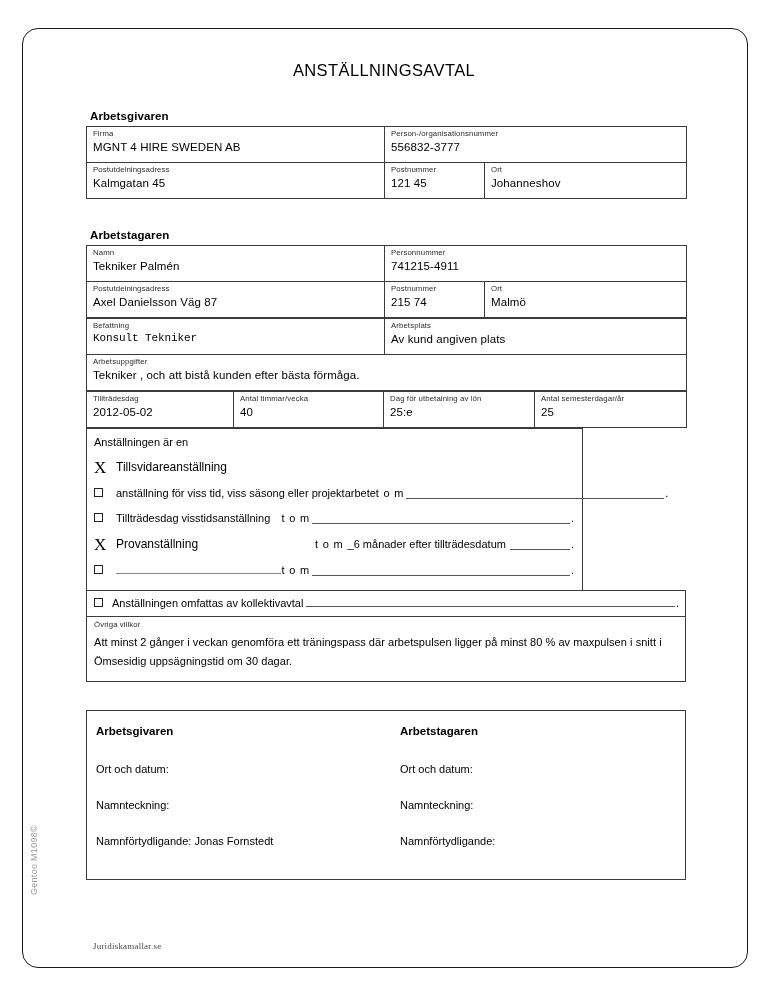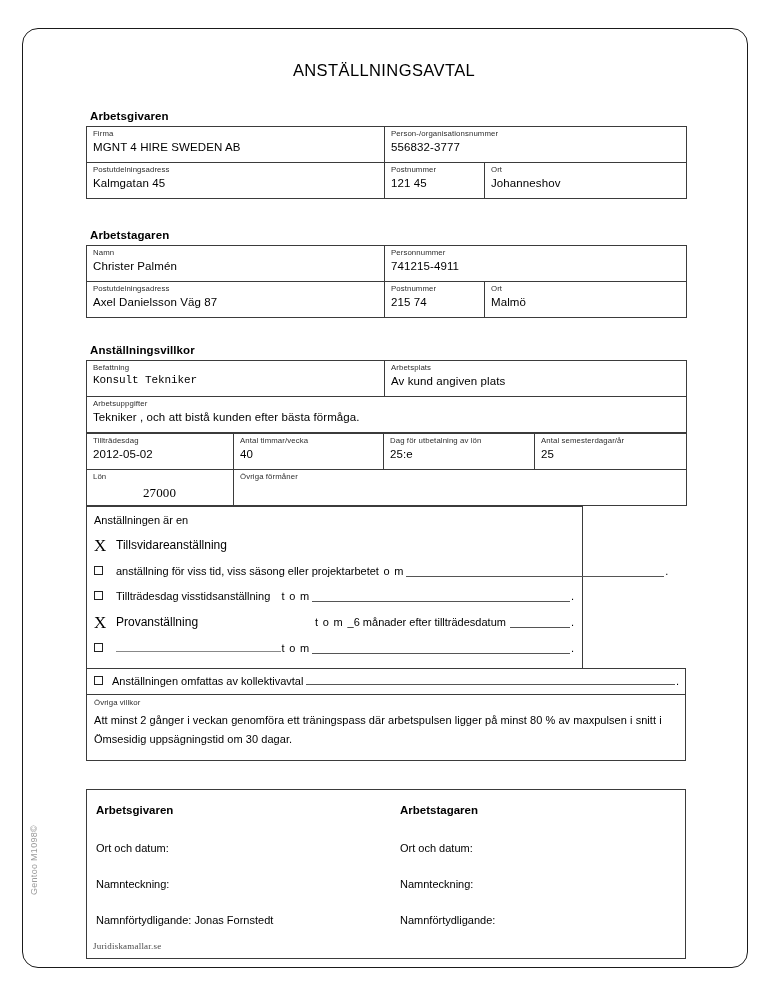--- a/index.html
+++ b/index.html
@@ -302,21 +302,21 @@
     <table class="block">
       <colgroup>
           <col style="width:298px">
           <col style="width:100px">
           <col style="width:202px">
         </colgroup>
       <tbody>
         <tr>
           <td>
             <span class="lbl">Namn</span>
-            <span class="val">Christer Palmén</span>
+            <span class="val">Tekniker Palmén</span>
           </td>
           <td colspan="2">
             <span class="lbl">Personnummer</span>
             <span class="val">741215-4911</span>
           </td>
         </tr>
         <tr>
           <td>
             <span class="lbl">Postutdelningsadress</span>
             <span class="val">Axel Danielsson Väg 87</span>
@@ -326,21 +326,20 @@
             <span class="val">215 74</span>
           </td>
           <td>
             <span class="lbl">Ort</span>
             <span class="val">Malmö</span>
           </td>
         </tr>
       </tbody>
     </table>
 
-    <div class="section-head tight">Anställningsvillkor</div>
     <table class="block">
       <colgroup>
           <col style="width:298px">
           <col style="width:150px">
           <col style="width:151px">
           <col style="width:1px">
         </colgroup>
       <tbody>
         <tr>
           <td>
@@ -378,30 +377,20 @@
             <span class="lbl">Antal timmar/vecka</span>
             <span class="val">40</span>
           </td>
           <td>
             <span class="lbl">Dag för utbetalning av lön</span>
             <span class="val">25:e</span>
           </td>
           <td>
             <span class="lbl">Antal semesterdagar/år</span>
             <span class="val">25</span>
-          </td>
-        </tr>
-        <tr>
-          <td class="tall2">
-            <span class="lbl">Lön</span>
-            <span class="val serif-num">27000</span>
-          </td>
-          <td colspan="3" class="tall2">
-            <span class="lbl">Övriga förmåner</span>
-            <span class="val"></span>
           </td>
         </tr>
       </tbody>
     </table>
 
     <div class="type-box">
       <div class="type-intro">Anställningen är en</div>
 
       <div class="opt-row">
         <span class="marker"><span class="xmark">X</span></span>

